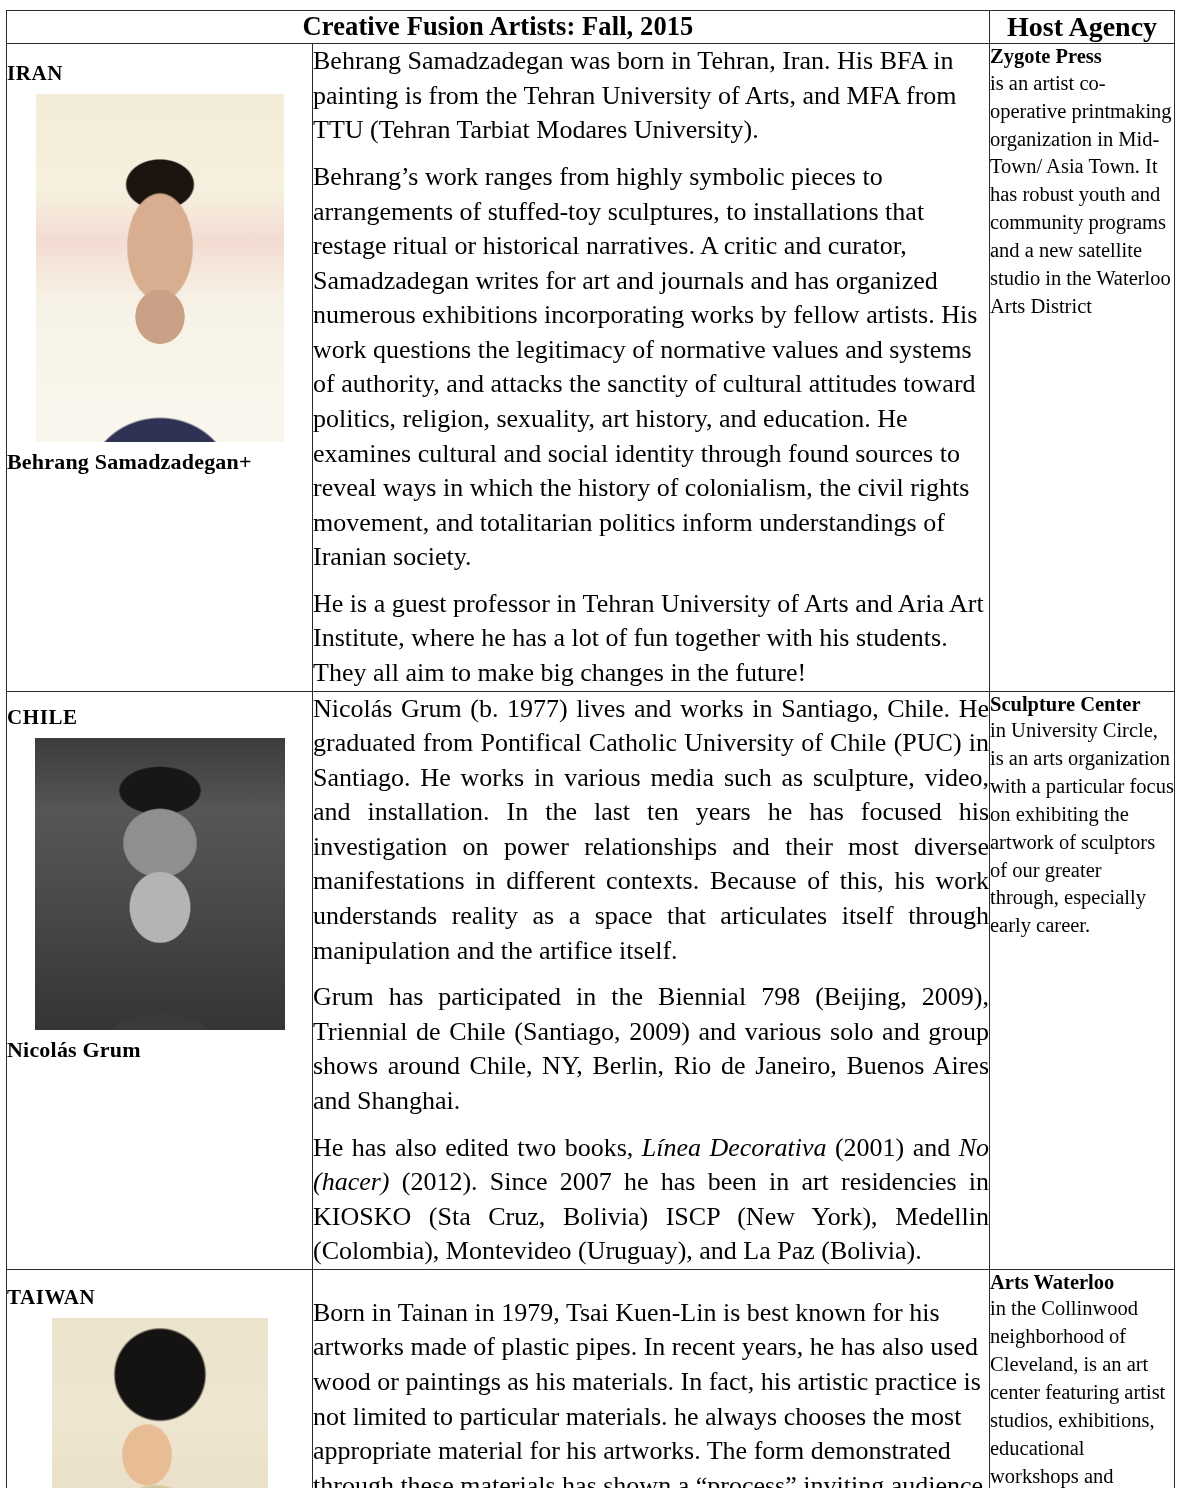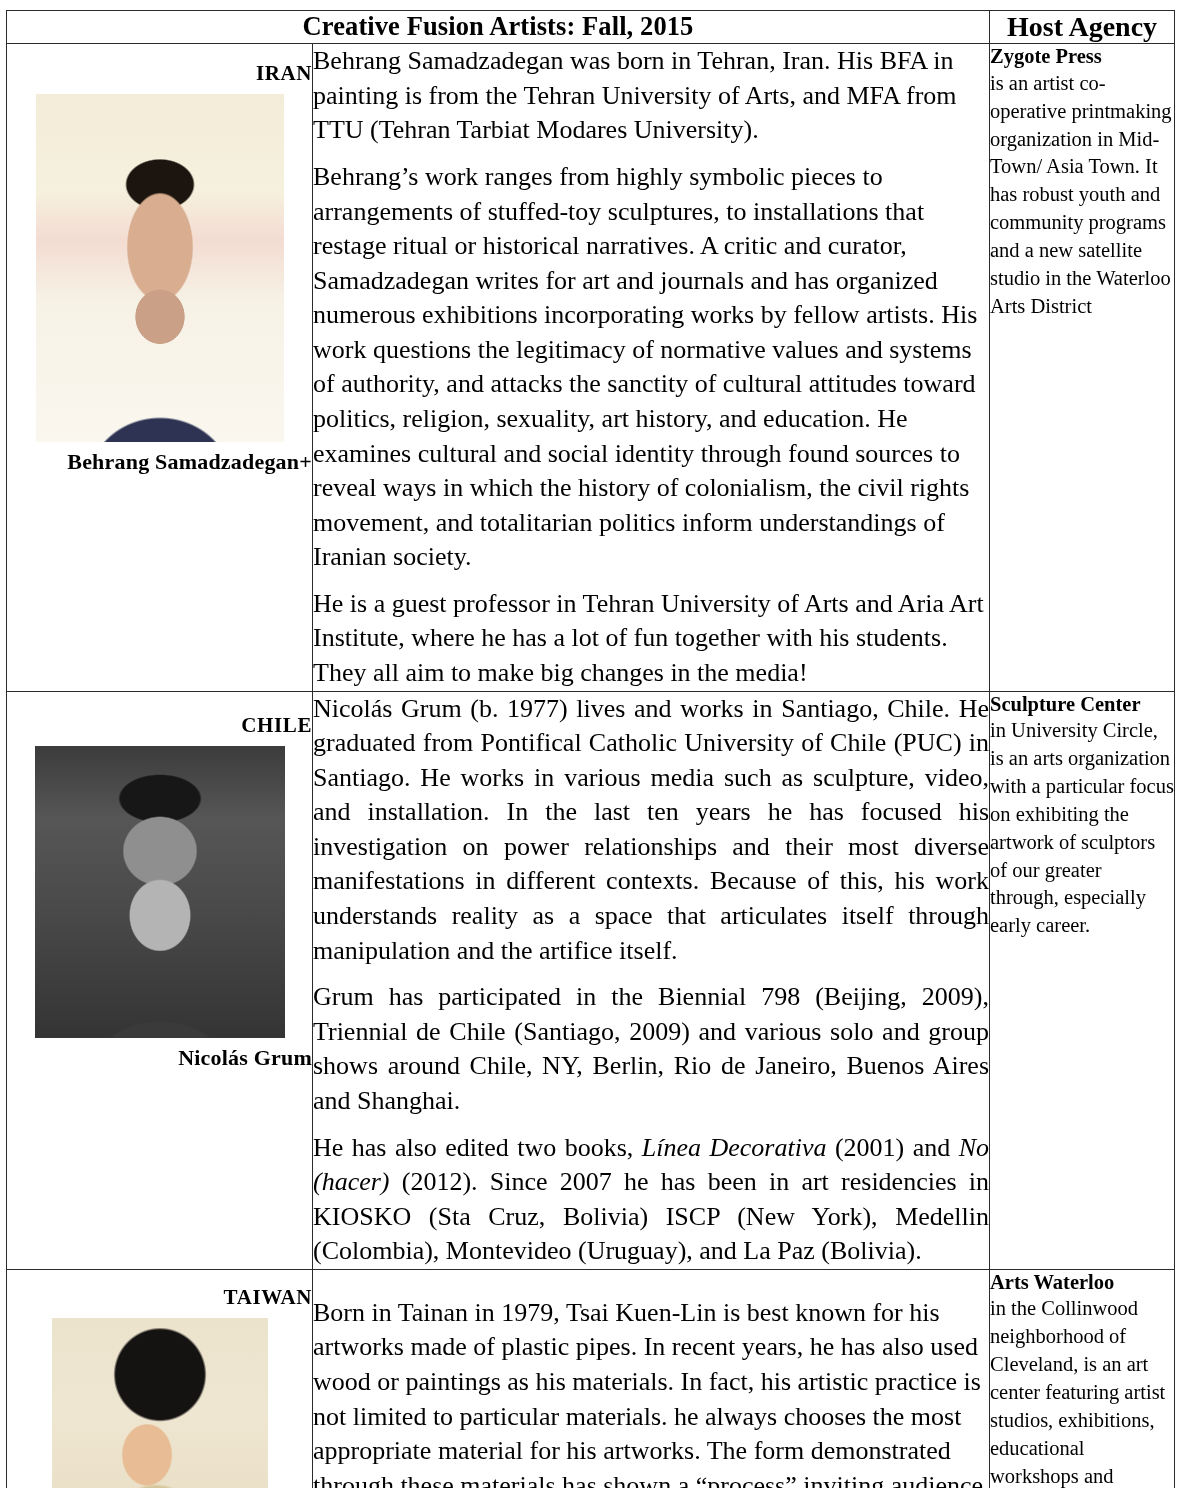--- a/index.html
+++ b/index.html
@@ -53,21 +53,21 @@
   .hdr-host {
     text-align: center;
     font-weight: bold;
     font-size: 28px;
     padding: 12px 4px 14px 4px;
     line-height: 1.15;
   }
 
   
   .country-cell {
-    text-align: right;
+    text-align: left;
     padding: 10px 8px 14px 8px;
   }
   .country-label {
     font-weight: bold;
     font-size: 21px;
     letter-spacing: 0.6px;
     margin: 6px 0 9px 0;
     line-height: 1.1;
   }
   .artist-name {
@@ -139,21 +139,21 @@
   .host-name {
     display: block;
     font-weight: bold;
     text-align: left;
     line-height: 1.2;
     margin-bottom: 1px;
   }
   .host-desc { display: block; }
 
   .row-iran .country-cell { padding-top: 12px; }
-  .row-chile .country-cell { padding-top: 16px; }
+  .row-chile .country-cell { padding-top: 8px; }
   .row-taiwan .country-cell { padding-top: 10px; }
   .row-taiwan .bio-cell { padding-top: 26px; }
 </style>
 </head>
 <body>
 
 <div class="page">
 
   <table class="artist-table">
     <colgroup>
@@ -174,21 +174,21 @@
       <tr class="row-iran">
         <td class="country-cell">
           <div class="country-label">IRAN</div>
           <div class="photo photo-iran"></div>
           <div class="artist-name">Behrang Samadzadegan+</div>
         </td>
 
         <td class="bio-cell bio-left">
           <p>Behrang Samadzadegan was born in Tehran, Iran. His BFA in painting is from the Tehran University of Arts, and MFA from TTU (Tehran Tarbiat Modares University).</p>
           <p>Behrang’s work ranges from highly symbolic pieces to arrangements of stuffed-toy sculptures, to installations that restage ritual or historical narratives. A critic and curator, Samadzadegan writes for art and journals and has organized numerous exhibitions incorporating works by fellow artists. His work questions the legitimacy of normative values and systems of authority, and attacks the sanctity of cultural attitudes toward politics, religion, sexuality, art history, and education. He examines cultural and social identity through found sources to reveal ways in which the history of colonialism, the civil rights movement, and totalitarian politics inform understandings of Iranian society.</p>
-          <p>He is a guest professor in Tehran University of Arts and Aria Art Institute, where he has a lot of fun together with his students. They all aim to make big changes in the media!</p>
+          <p>He is a guest professor in Tehran University of Arts and Aria Art Institute, where he has a lot of fun together with his students. They all aim to make big changes in the future!</p>
         </td>
 
         <td class="host-cell">
           <span class="host-name">Zygote Press</span>
           <span class="host-desc">is an artist co-operative printmaking organization in Mid-Town/ Asia Town. It has robust youth and community programs and a new satellite studio in the Waterloo Arts District</span>
         </td>
       </tr>
 
       <tr class="row-chile">
         <td class="country-cell">

